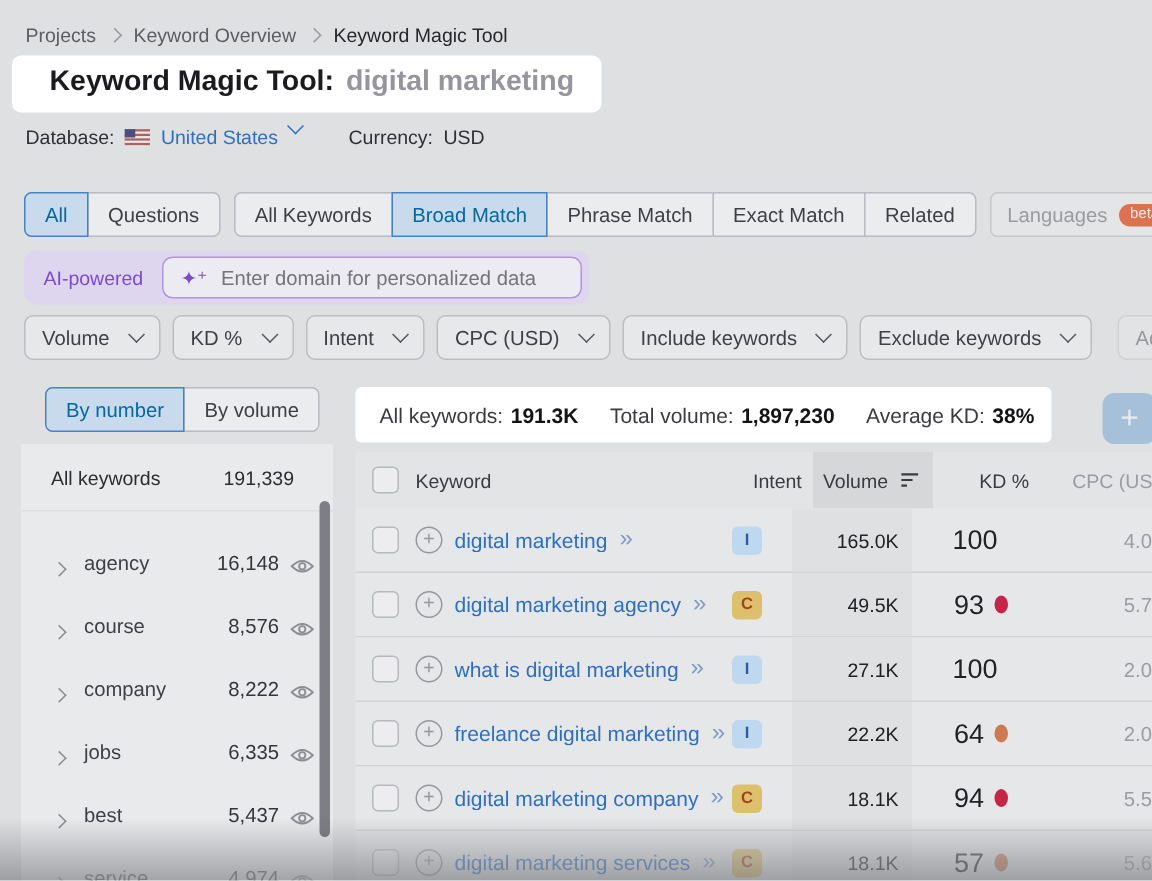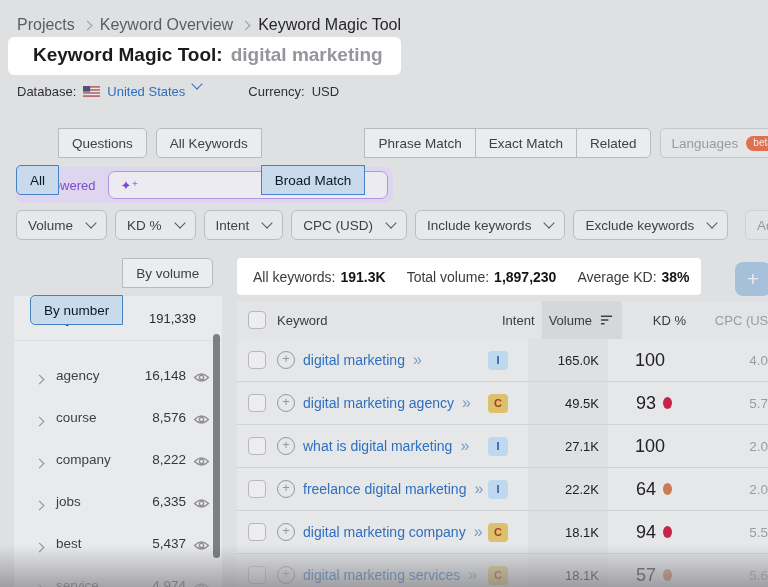--- a/index.html
+++ b/index.html
@@ -1,43 +1,43 @@
 <!DOCTYPE html>
 <html><head>
 <meta charset="utf-8">
 <style>
   html,body{margin:0;padding:0;background:#dfe0e2;}
   body{width:768px;height:587px;overflow:hidden;position:relative;
        font-family:"Liberation Sans",sans-serif;color:#3c3c42;}
   .page{position:absolute;inset:0;}
 
   
-  .breadcrumb{position:absolute;top:16px;left:17px;display:flex;align-items:center;gap:9px;font-size:16px;color:#5c5c63;}
+  .breadcrumb{position:absolute;top:16px;left:17px;display:flex;align-items:center;gap:9px;font-size:13px;color:#5c5c63;}
   .breadcrumb .crumb-last{color:#26262b;}
   .bc-sep{width:6px;height:6px;border-right:1.6px solid #9a9aa1;border-bottom:1.6px solid #9a9aa1;transform:rotate(-45deg);display:inline-block;}
 
   
   .title-box{position:absolute;top:37px;left:8px;background:#ffffff;border-radius:6px;padding:7px 18px 9px 25px;display:flex;gap:8px;font-size:19px;font-weight:bold;white-space:nowrap;}
   .title-tool{color:#1b1b1f;}
   .title-query{color:#95959d;}
 
   
   .db-row{position:absolute;top:84px;left:17px;display:flex;align-items:center;gap:7px;font-size:13px;color:#2f2f35;}
   .db-link{color:#2e6fc0;display:flex;align-items:flex-start;gap:8px;cursor:pointer;}
   .chev-down{width:7px;height:7px;border-right:1.7px solid currentColor;border-bottom:1.7px solid currentColor;transform:rotate(45deg);display:inline-block;margin-top:-4px;flex-shrink:0;}
   .chev-right{width:6px;height:6px;border-top:1.7px solid currentColor;border-right:1.7px solid currentColor;transform:rotate(45deg);display:inline-block;flex-shrink:0;}
-  .currency{margin-left:40px;}
+  .currency{margin-left:24px;}
 
   
   .tabs-row{position:absolute;top:128px;left:16px;display:flex;gap:9px;}
   .seg{display:flex;}
   .tab{height:30px;box-sizing:border-box;padding:0 13px;display:flex;align-items:center;font-size:13.5px;color:#3f3f46;background:#ebecee;border:1px solid #b9bac1;margin-left:-1px;cursor:pointer;white-space:nowrap;position:relative;}
   .seg .tab:first-child{border-radius:5px 0 0 5px;margin-left:0;}
   .seg .tab:last-child{border-radius:0 5px 5px 0;}
-  .tab.selected{background:#c8daec;border-color:#4583c4;color:#0f172a;z-index:1;margin-top:37px;}
+  .tab.selected{background:#c8daec;border-color:#4583c4;color:#0369a1;z-index:1;}
   .languages{height:30px;box-sizing:border-box;padding:0 11px;border:1px solid #c6c7cc;border-radius:5px;background:#e4e5e7;display:flex;align-items:center;gap:8px;font-size:13.5px;color:#9a9aa1;}
   .beta{background:#dd7152;color:#f6ece7;font-size:10px;padding:2px 7px 3px;border-radius:9px;line-height:1;}
 
   
   .ai-row{position:absolute;top:167px;left:16px;background:#ded6ee;border-radius:8px;padding:4px 5px 4px 4px;display:flex;align-items:center;gap:4px;}
   .ai-badge{color:#7c49cf;font-size:13px;padding:0 9px;}
   .ai-input{background:#ecebf1;border:1px solid #b394e3;border-radius:7px;height:28px;box-sizing:border-box;display:flex;align-items:center;gap:9px;padding:0 11px;width:280px;cursor:text;}
   .sparkle{color:#7c49cf;font-size:13px;line-height:1;}
   .ai-placeholder{color:#74747c;font-size:13.5px;white-space:nowrap;}
 
@@ -147,20 +147,21 @@
       <span>Languages</span>
       <span class="beta">beta</span>
 
     </div>
   </div>
 
   <div class="ai-row">
     <span class="ai-badge">AI-powered</span>
     <div class="ai-input">
       <span class="sparkle">✦⁺</span>
+      <span class="ai-placeholder">Enter domain for personalized data</span>
     </div>
   </div>
 
   <div class="filter-row" id="filter-list">
   <div class="fpill">
     <span class="f-label">Volume</span>
     <span class="chev-down"></span>
   </div>
 
   <div class="fpill">

